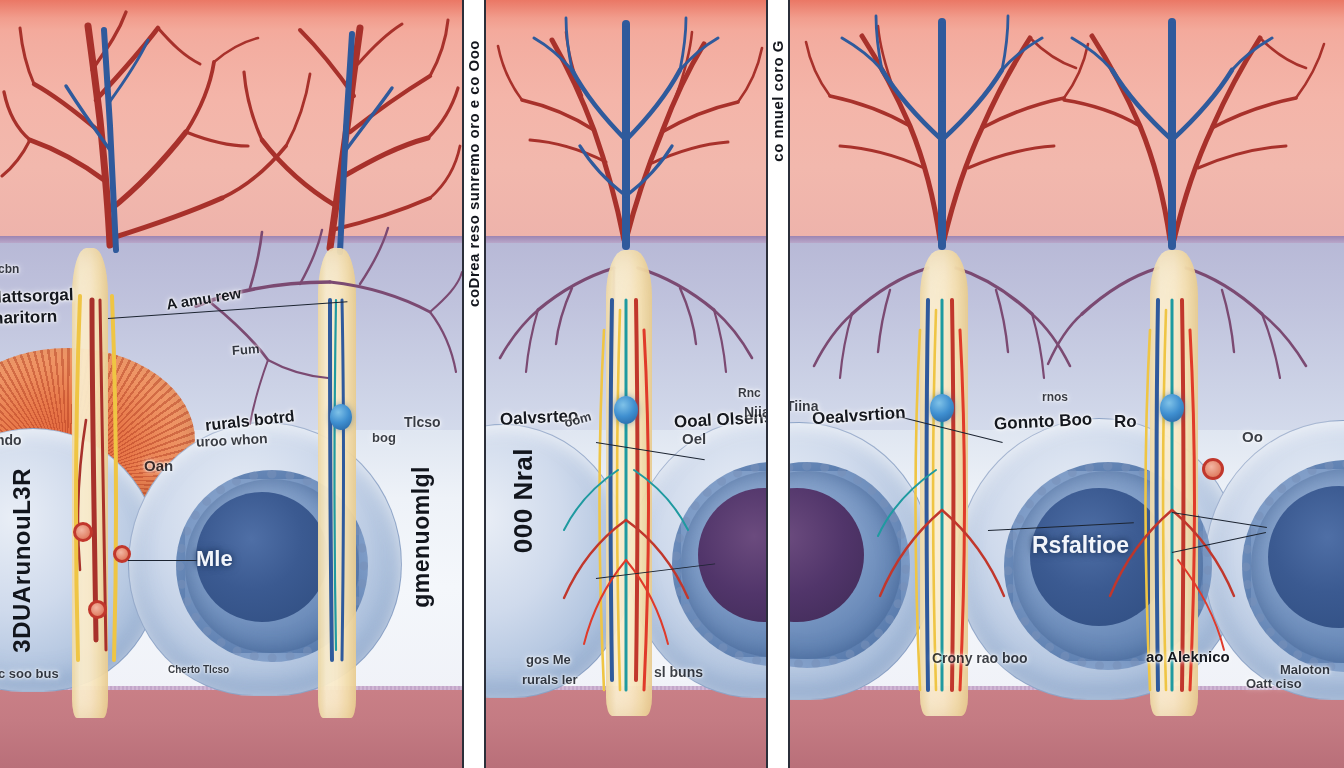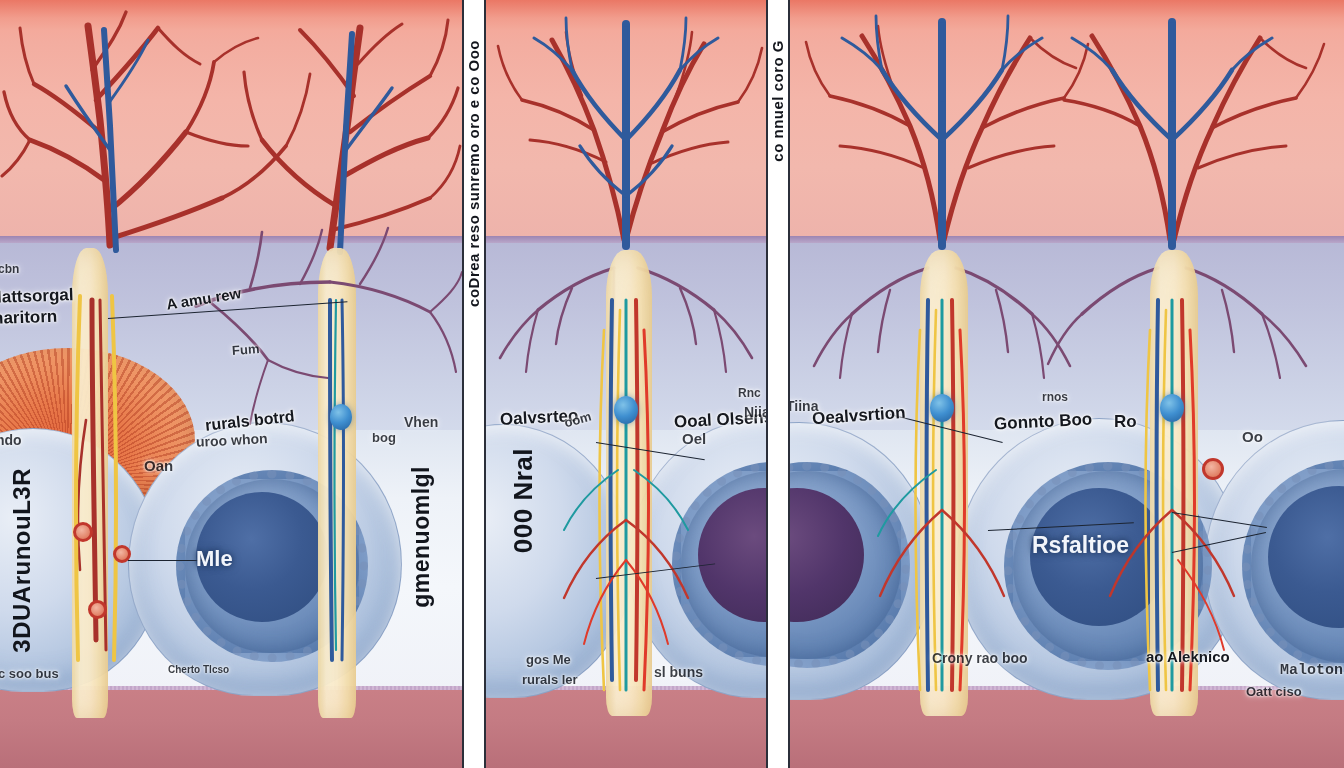--- a/index.html
+++ b/index.html
@@ -190,21 +190,21 @@
       <div class="plabel" style="left:-12px;top:286px;font-size:17px;width:120px;white-space:normal;line-height:1.22;transform:rotate(-2deg);">Mattsorgal maritorn</div>
       <div class="plabel" style="left:166px;top:290px;font-size:15px;transform:rotate(-9deg);">A amu rew</div>
       <div class="plabel" style="left:205px;top:412px;font-size:16px;transform:rotate(-6deg);">rurals botrd</div>
       <div class="plabel light" style="left:196px;top:546px;font-size:22px;font-weight:700;">Mle</div>
 
       <div class="plabel tiny" style="left:232px;top:342px;font-size:13px;transform:rotate(-4deg);">Fum</div>
       <div class="plabel tiny" style="left:196px;top:432px;font-size:14px;transform:rotate(-3deg);">uroo  whon</div>
       <div class="plabel tiny" style="left:-4px;top:432px;font-size:14px;">ndo</div>
       <div class="plabel tiny" style="left:144px;top:444px;font-size:15px;margin-top:13px;">Oan</div>
       <div class="plabel tiny" style="left:372px;top:430px;font-size:13px;">bog</div>
-      <div class="plabel tiny" style="left:404px;top:414px;font-size:14px;">Vhen</div>
+      <div class="plabel tiny" style="left:404px;top:414px;font-size:14px;">Tlcso</div>
       <div class="plabel tiny" style="left:-2px;top:262px;font-size:12px;">cbn</div>
       <div class="plabel tiny" style="left:-2px;top:666px;font-size:13px;">c  soo  bus</div>
       <div class="plabel tiny" style="left:168px;top:664px;font-size:10px;">Cherto  Tlcso</div>
 
       <div class="vlabel" style="left:8px;top:468px;font-size:24px;transform:rotate(180deg);">3DUArunouL3R</div>
       <div class="vlabel" style="left:408px;top:466px;font-size:23px;transform:rotate(180deg);">gmenuomlgl</div>
     </div>
   </div>
 
   <div class="divider" style="left:462px;">
@@ -424,20 +424,20 @@
       <div class="leader" style="left:382px;top:552px;width:96px;transform:rotate(-12deg);"></div>
 
       <div class="plabel" style="left:22px;top:406px;font-size:17px;transform:rotate(-4deg);">Oealvsrtion</div>
       <div class="plabel light" style="left:242px;top:532px;font-size:23px;font-weight:700;">Rsfaltioe</div>
       <div class="plabel" style="left:204px;top:412px;font-size:17px;transform:rotate(-3deg);">Gonnto  Boo</div>
       <div class="plabel" style="left:324px;top:412px;font-size:17px;">Ro</div>
       <div class="plabel" style="left:356px;top:648px;font-size:15px;">ao Aleknico</div>
 
       <div class="plabel tiny" style="left:452px;top:428px;font-size:15px;">Oo</div>
       <div class="plabel tiny" style="left:-4px;top:398px;font-size:14px;">Tiina</div>
-      <div class="plabel tiny" style="left:490px;top:662px;font-size:15px;font-family:Liberation Mono, monospace;">Maloton</div>
-      <div class="plabel tiny" style="left:456px;top:676px;font-size:13px;margin-top:8px;">Oatt  ciso</div>
+      <div class="plabel tiny" style="left:490px;top:662px;font-size:13px;">Maloton</div>
+      <div class="plabel tiny" style="left:456px;top:676px;font-size:13px;">Oatt  ciso</div>
       <div class="plabel tiny" style="left:252px;top:390px;font-size:12px;">rnos</div>
       <div class="plabel tiny" style="left:142px;top:650px;font-size:14px;">Crony  rao boo</div>
     </div>
   </div>
 
 </div>
 
 </body></html>

